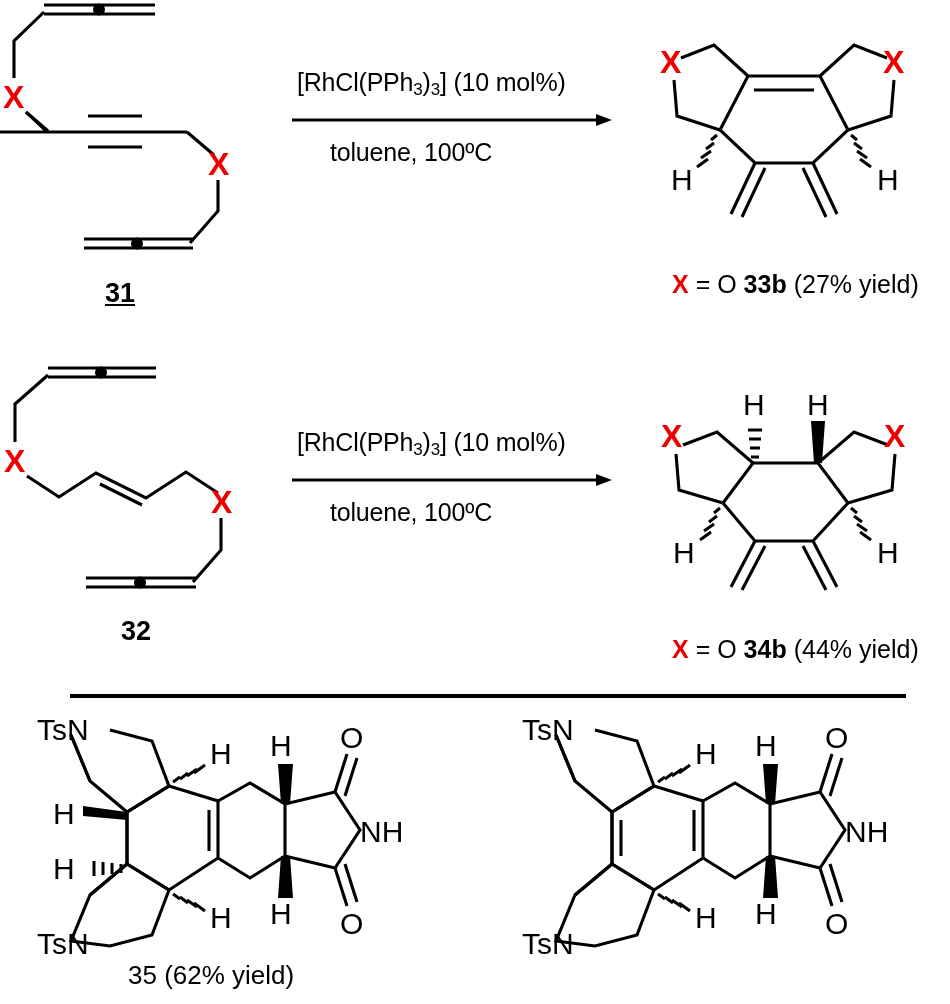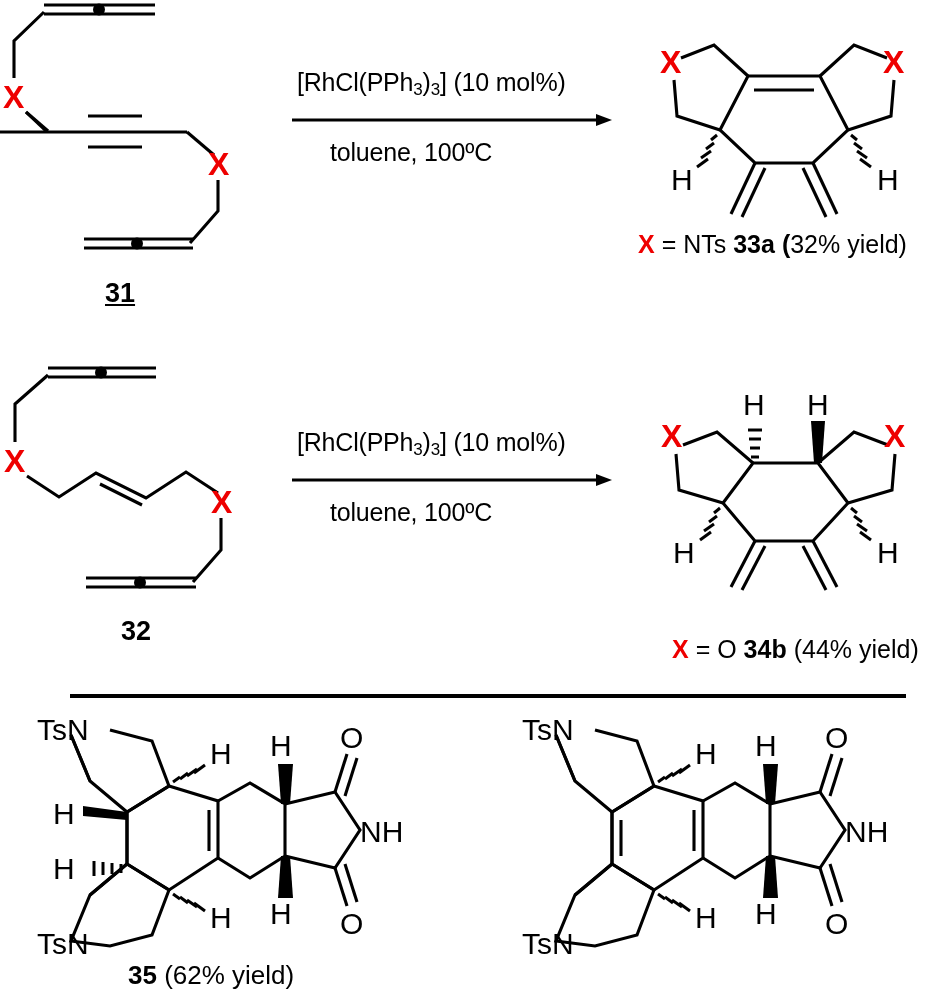--- a/index.html
+++ b/index.html
@@ -46,21 +46,21 @@
     color: #ee0000;
     font-weight: bold;
   }
   .yield-line b {
     font-weight: bold;
   }
   .prod-label {
     font-size: 26px;
   }
   .prod-label b {
-    font-weight: bold;
+    font-weight: normal;
   }
   svg { overflow: visible; }
   .bond {
     stroke: #000000;
     stroke-width: 3.1;
     fill: none;
     stroke-linecap: butt;
   }
   .hash {
     stroke: #000000;
@@ -173,22 +173,22 @@
     <g>
       <line class="bond" x1="100" y1="145" x2="76" y2="196"></line>
       <line class="bond" x1="110" y1="150" x2="87" y2="199"></line>
     </g>
     <g>
       <line class="bond" x1="158" y1="145" x2="182" y2="196"></line>
       <line class="bond" x1="148" y1="150" x2="171" y2="199"></line>
     </g>
   </svg>
 
-  <div class="txt yield-line" style="left:638px; top:232px;">
-    <span class="xred">X</span><span>&nbsp;</span><span>=</span><span>&nbsp;</span><span>NTs</span><span>&nbsp;</span><b>33a</b><span>&nbsp;</span><b>(</b><span>32% yield)</span>
+  <div class="txt yield-line" style="left:672px; top:272px;">
+    <span class="xred">X</span><span>&nbsp;</span><span>=</span><span>&nbsp;</span><span>O</span><span>&nbsp;</span><b>33b</b><span>&nbsp;</span><span>(27% yield)</span>
   </div>
 
   <svg style="position:absolute; left:0px; top:358px;" width="290" height="265" viewBox="0 0 290 265">
 
     <g>
       <line class="bond" x1="48" y1="10" x2="156" y2="10"></line>
       <line class="bond" x1="48" y1="19" x2="156" y2="19"></line>
       <circle class="dot" cx="101" cy="14.5" r="6"></circle>
     </g>
     <path class="bond" d="M 48 17 L 15 46 L 15 84"></path>

